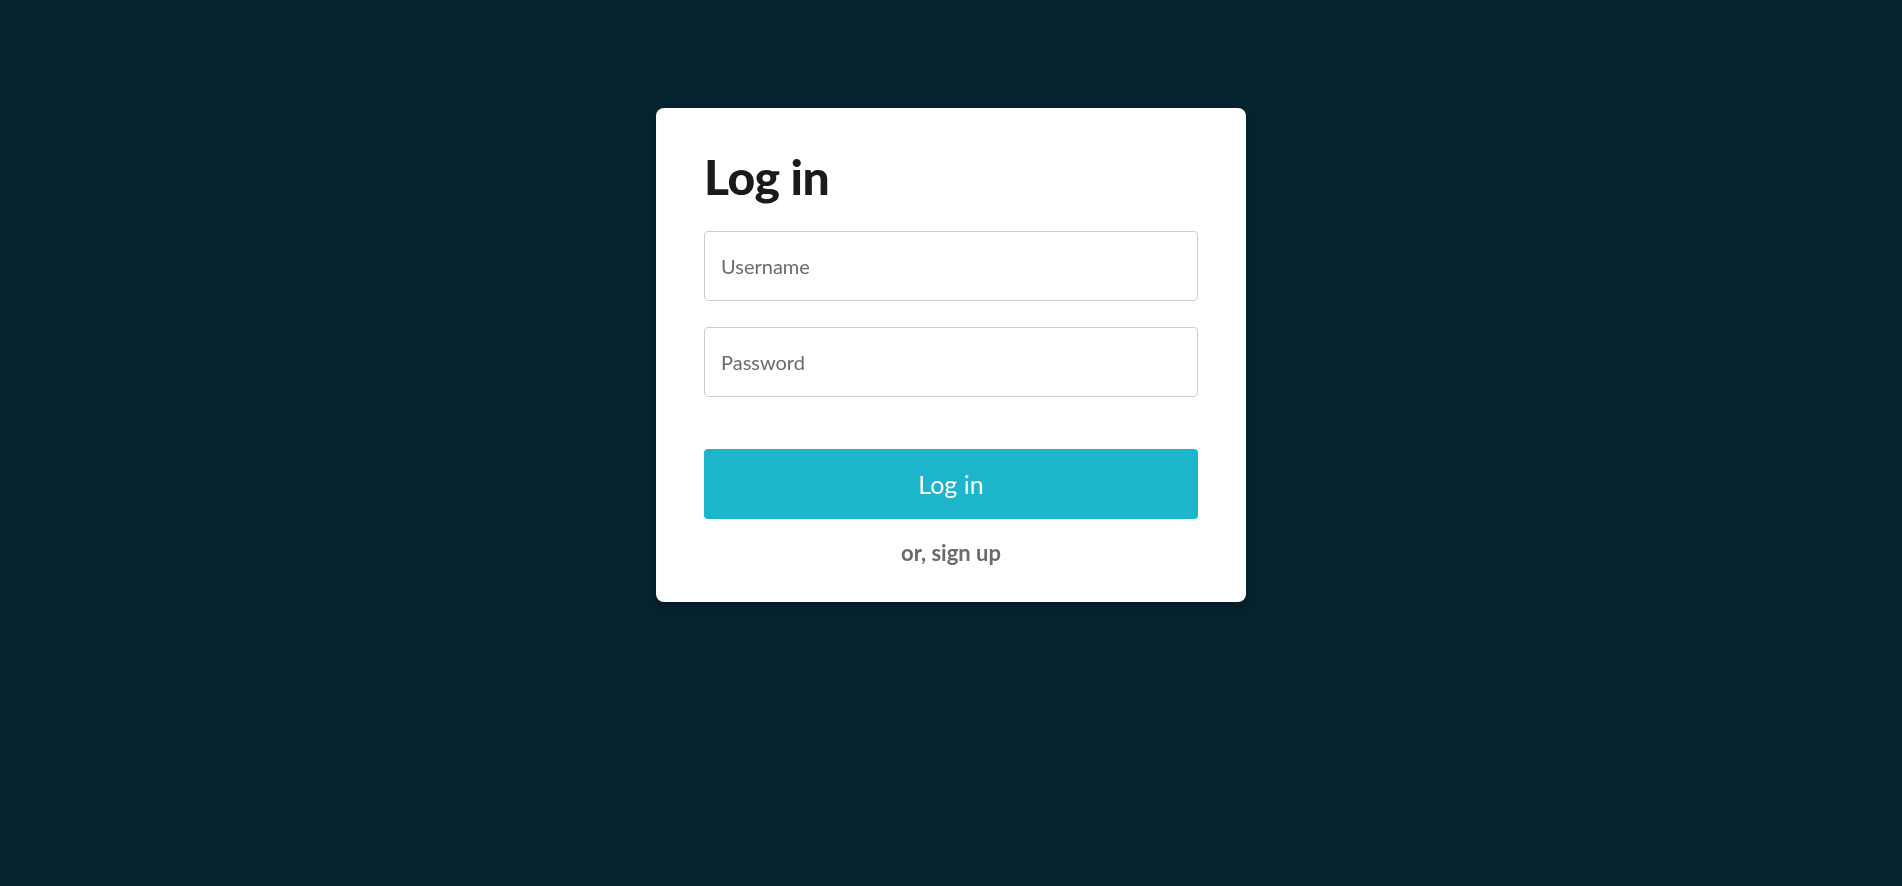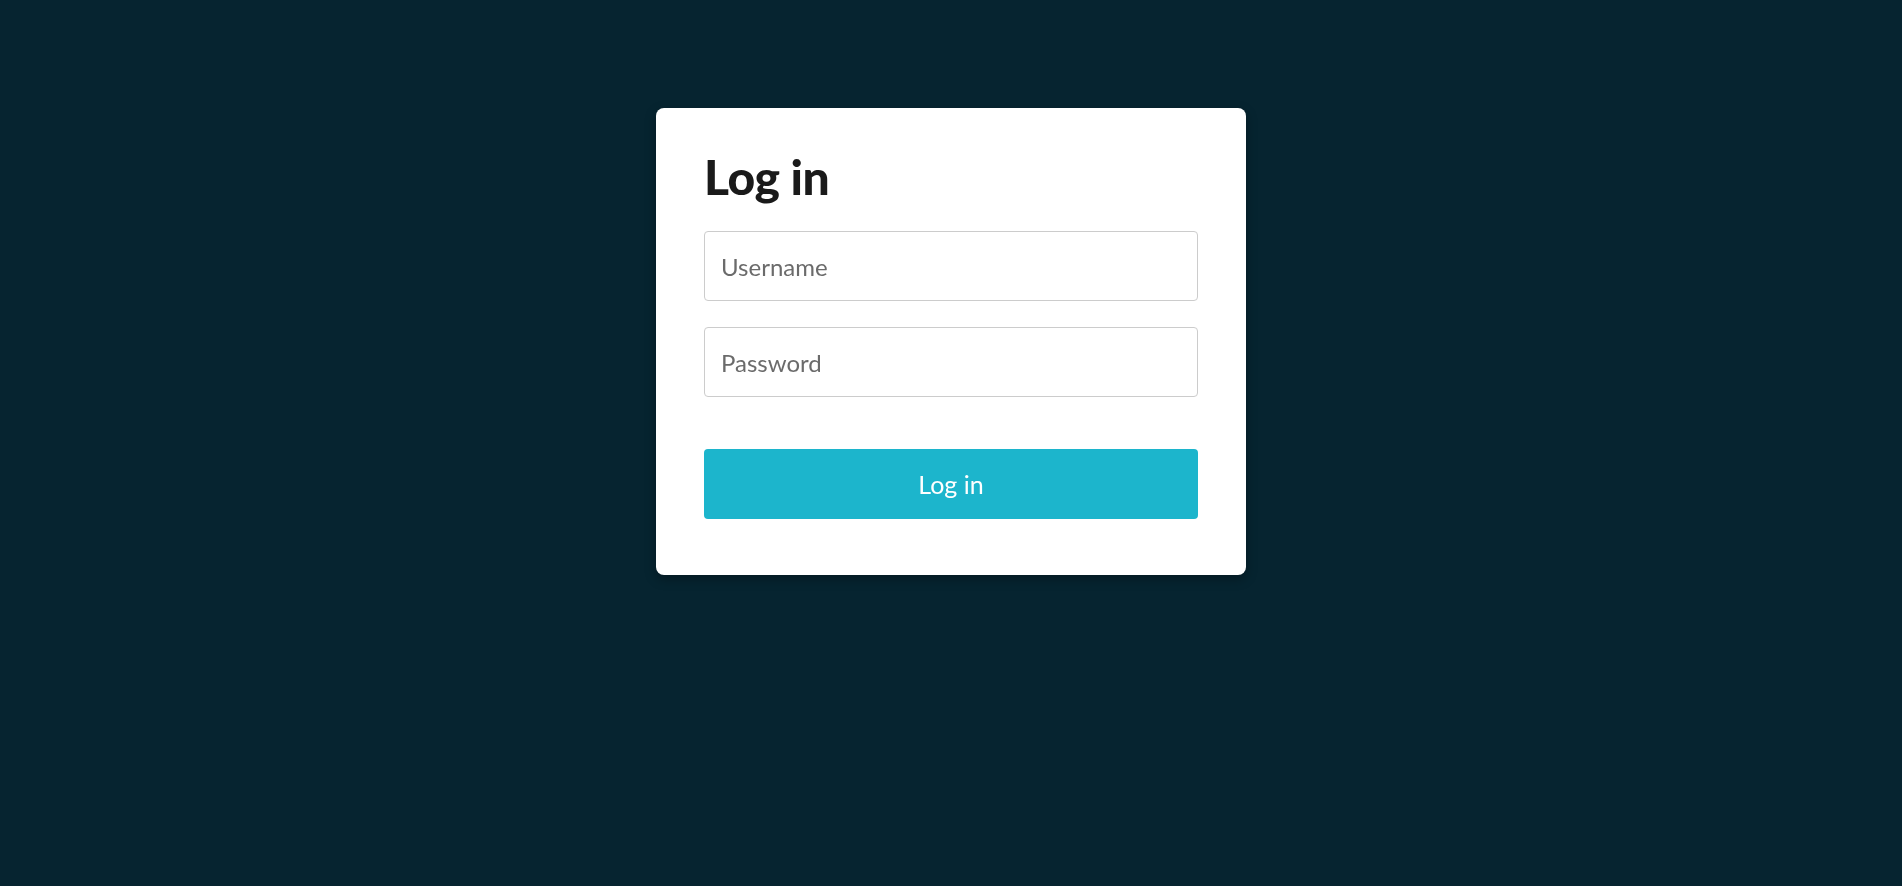--- a/index.html
+++ b/index.html
@@ -30,21 +30,21 @@
       color: #1a1a1a;
       margin-bottom: 26px;
       letter-spacing: -0.5px;
     }
     .input-field {
       width: 100%;
       height: 70px;
       border: 1px solid #cccccc;
       border-radius: 4px;
       padding: 0 16px;
-      font-size: 24px;
+      font-size: 20px;
       color: #333;
       margin-bottom: 26px;
       font-family: inherit;
       outline: none;
     }
     .input-field::placeholder {
       color: #6b6b6b;
     }
     .input-field:nth-of-type(2){
       margin-bottom: 52px;
@@ -73,13 +73,14 @@
     }
   </style>
 </head>
 <body>
 
 <div class="login-card">
   <h1 class="login-title">Log in</h1>
   <input type="text" class="input-field" placeholder="Username" style="">
   <input type="password" class="input-field" placeholder="Password" style="">
   <button class="login-button">Log in</button>
+  <a class="signup-link">or, sign up</a>
 </div>
 
 </body></html>

